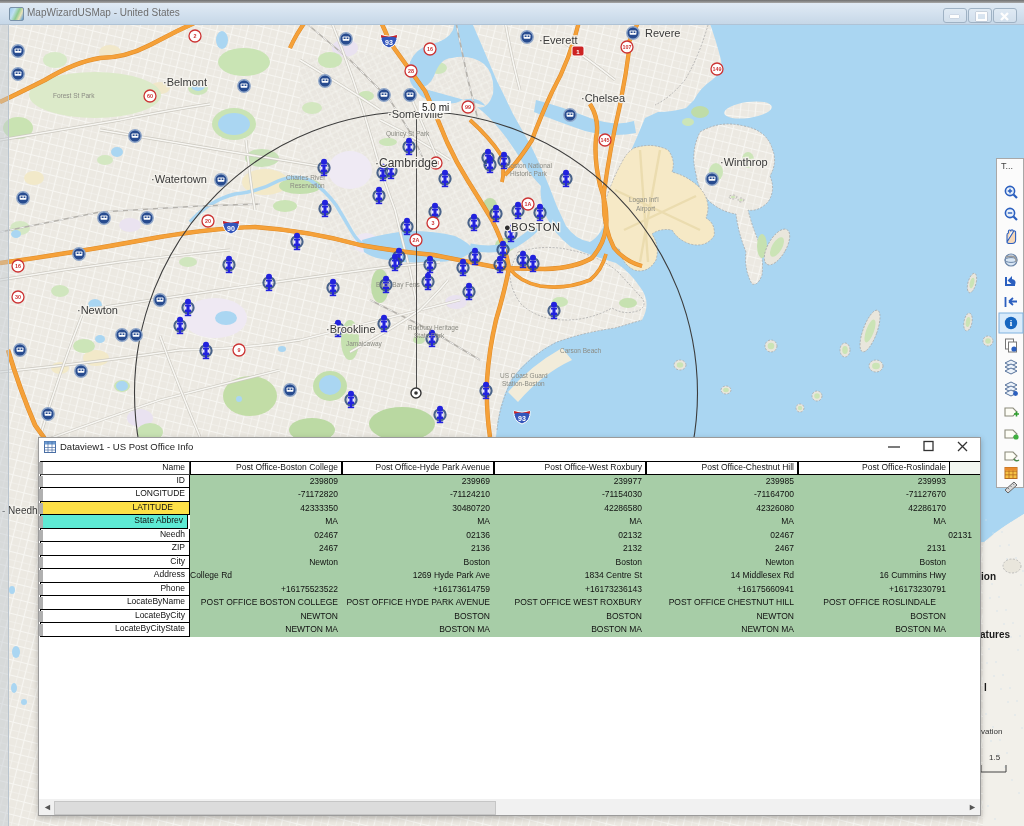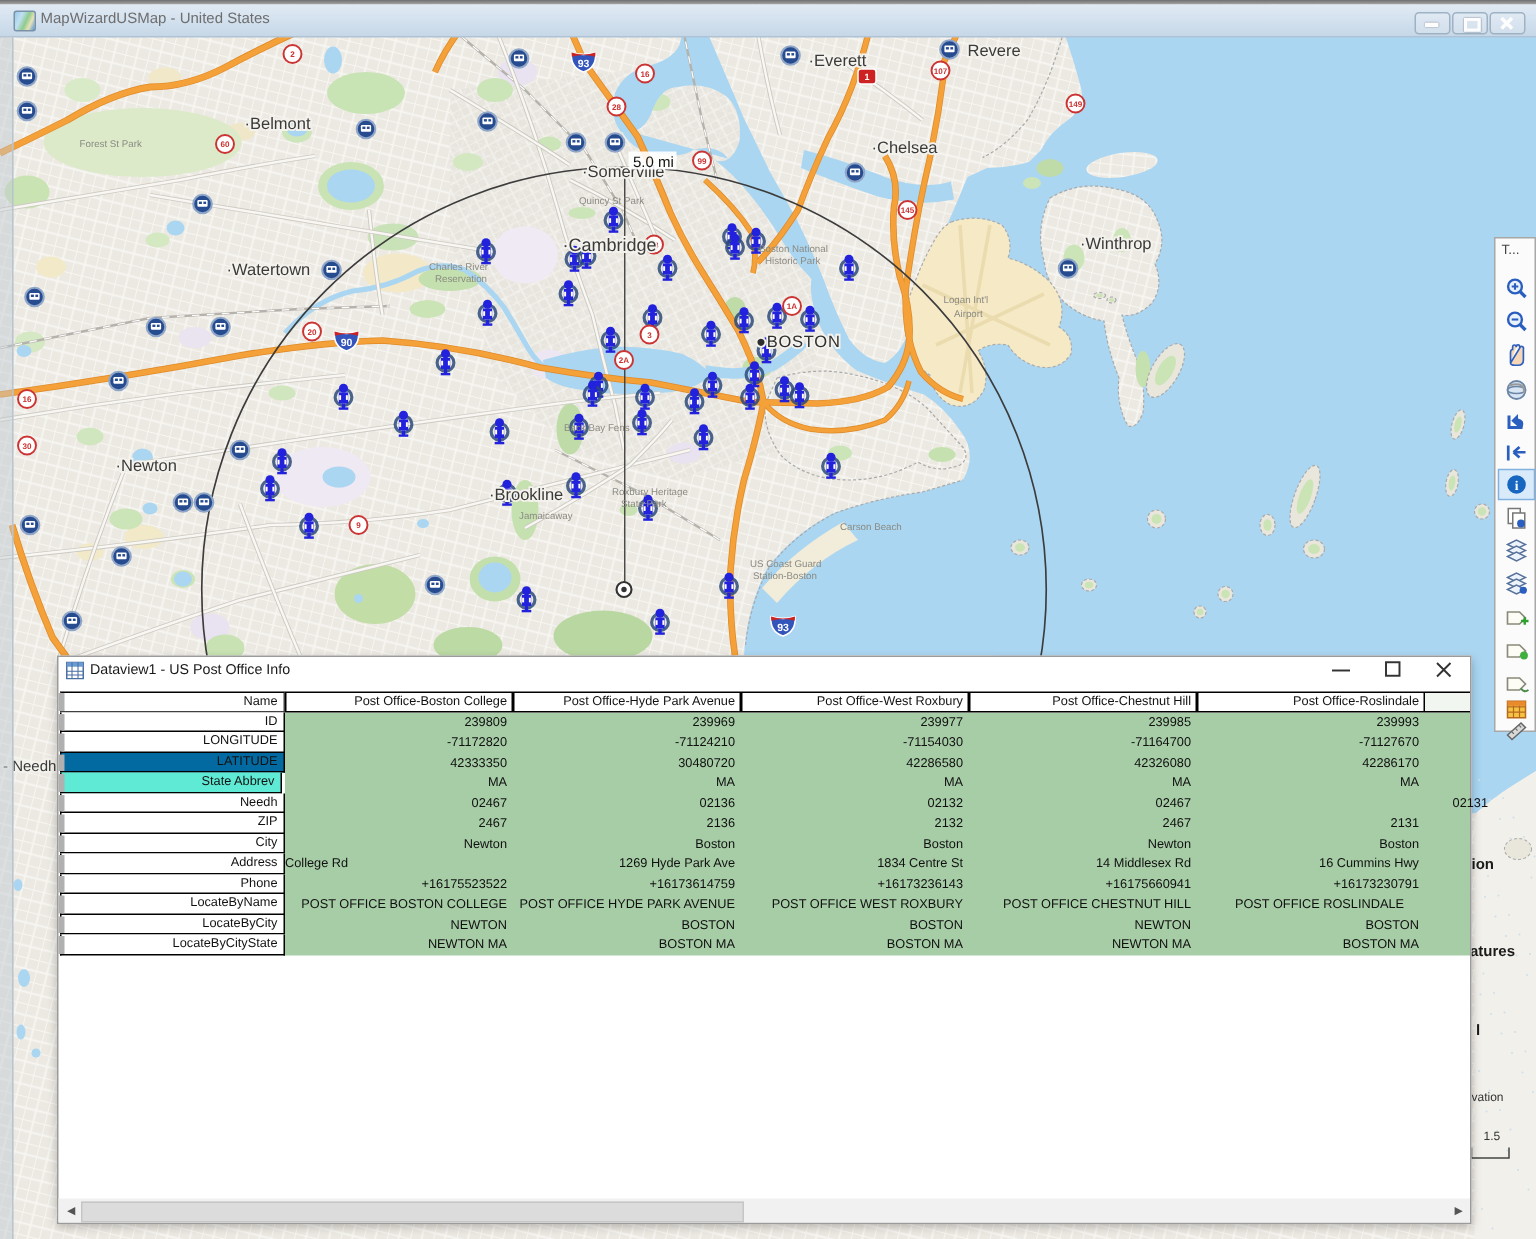--- a/index.html
+++ b/index.html
@@ -596,21 +596,21 @@
 <div style="position:absolute;left:190px;top:474.5px;width:790px;height:162.0px;background:#A7CDA7"></div>
     <div style="position:absolute;left:190px;top:461px;width:152px;height:13.5px;background:#fff;border:1px solid #000;box-sizing:border-box;font-size:8.5px;line-height:11.5px;text-align:right;padding-right:3px;color:#111;overflow:hidden">Post Office-Boston College</div>
     <div style="position:absolute;left:342px;top:461px;width:152px;height:13.5px;background:#fff;border:1px solid #000;box-sizing:border-box;font-size:8.5px;line-height:11.5px;text-align:right;padding-right:3px;color:#111;overflow:hidden">Post Office-Hyde Park Avenue</div>
     <div style="position:absolute;left:494px;top:461px;width:152px;height:13.5px;background:#fff;border:1px solid #000;box-sizing:border-box;font-size:8.5px;line-height:11.5px;text-align:right;padding-right:3px;color:#111;overflow:hidden">Post Office-West Roxbury</div>
     <div style="position:absolute;left:646px;top:461px;width:152px;height:13.5px;background:#fff;border:1px solid #000;box-sizing:border-box;font-size:8.5px;line-height:11.5px;text-align:right;padding-right:3px;color:#111;overflow:hidden">Post Office-Chestnut Hill</div>
     <div style="position:absolute;left:798px;top:461px;width:152px;height:13.5px;background:#fff;border:1px solid #000;box-sizing:border-box;font-size:8.5px;line-height:11.5px;text-align:right;padding-right:3px;color:#111;overflow:hidden">Post Office-Roslindale</div>
     <div style="position:absolute;left:950px;top:461px;width:30px;height:13.5px;background:#F2F6F1;border-top:1px solid #000;border-bottom:1px solid #000;box-sizing:border-box"></div>
     <div style="position:absolute;left:40px;top:461.0px;width:150px;height:13.5px;background:#fff;border:1px solid #404040;border-top:1px solid #000;box-sizing:border-box;font-size:8.5px;line-height:11.5px;text-align:right;padding-right:4px;color:#111">Name</div>
     <div style="position:absolute;left:40px;top:474.5px;width:150px;height:13.5px;background:#fff;border:1px solid #000;border-top:0;box-sizing:border-box;font-size:8.5px;line-height:11.5px;text-align:right;padding-right:4px;color:#111">ID</div>
     <div style="position:absolute;left:40px;top:488.0px;width:150px;height:13.5px;background:#fff;border:1px solid #000;border-top:0;box-sizing:border-box;font-size:8.5px;line-height:11.5px;text-align:right;padding-right:4px;color:#111">LONGITUDE</div>
-    <div style="position:absolute;left:40px;top:501.5px;width:150px;height:13.5px;background:#0369a1;border:1px solid #000;border-top:0;box-sizing:border-box;font-size:8.5px;line-height:11.5px;text-align:right;padding-right:4px;color:#111">LATITUDE</div>
+    <div style="position:absolute;left:40px;top:501.5px;width:150px;height:13.5px;background:#fde047;border:1px solid #000;border-top:0;box-sizing:border-box;font-size:8.5px;line-height:11.5px;text-align:right;padding-right:16px;color:#111">LATITUDE</div>
     <div style="position:absolute;left:40px;top:515.0px;width:148px;height:13.5px;background:#5eead4;border:1px solid #000;border-top:0;box-sizing:border-box;font-size:8.5px;line-height:11.5px;text-align:right;padding-right:4px;color:#111">State Abbrev</div>
     <div style="position:absolute;left:40px;top:528.5px;width:150px;height:13.5px;background:#fff;border:1px solid #000;border-top:0;box-sizing:border-box;font-size:8.5px;line-height:11.5px;text-align:right;padding-right:4px;color:#111">Needh</div>
     <div style="position:absolute;left:40px;top:542.0px;width:150px;height:13.5px;background:#fff;border:1px solid #000;border-top:0;box-sizing:border-box;font-size:8.5px;line-height:11.5px;text-align:right;padding-right:4px;color:#111">ZIP</div>
     <div style="position:absolute;left:40px;top:555.5px;width:150px;height:13.5px;background:#fff;border:1px solid #000;border-top:0;box-sizing:border-box;font-size:8.5px;line-height:11.5px;text-align:right;padding-right:4px;color:#111">City</div>
     <div style="position:absolute;left:40px;top:569.0px;width:150px;height:13.5px;background:#fff;border:1px solid #000;border-top:0;box-sizing:border-box;font-size:8.5px;line-height:11.5px;text-align:right;padding-right:4px;color:#111">Address</div>
     <div style="position:absolute;left:40px;top:582.5px;width:150px;height:13.5px;background:#fff;border:1px solid #000;border-top:0;box-sizing:border-box;font-size:8.5px;line-height:11.5px;text-align:right;padding-right:4px;color:#111">Phone</div>
     <div style="position:absolute;left:40px;top:596.0px;width:150px;height:13.5px;background:#fff;border:1px solid #000;border-top:0;box-sizing:border-box;font-size:8.5px;line-height:11.5px;text-align:right;padding-right:4px;color:#111">LocateByName</div>
     <div style="position:absolute;left:40px;top:609.5px;width:150px;height:13.5px;background:#fff;border:1px solid #000;border-top:0;box-sizing:border-box;font-size:8.5px;line-height:11.5px;text-align:right;padding-right:4px;color:#111">LocateByCity</div>
     <div style="position:absolute;left:40px;top:623.0px;width:150px;height:13.5px;background:#fff;border:1px solid #000;border-top:0;box-sizing:border-box;font-size:8.5px;line-height:11.5px;text-align:right;padding-right:4px;color:#111">LocateByCityState</div>
     <div style="position:absolute;left:39px;top:462.0px;width:4px;height:11.5px;background:#B0B0B0"></div>
@@ -643,21 +643,21 @@
     <div style="position:absolute;left:798px;top:501.5px;width:148px;height:13.5px;font-size:8.5px;line-height:13.5px;text-align:right;color:#101010;white-space:nowrap">42286170</div>
     <div style="position:absolute;left:190px;top:515.0px;width:148px;height:13.5px;font-size:8.5px;line-height:13.5px;text-align:right;color:#101010;white-space:nowrap">MA</div>
     <div style="position:absolute;left:342px;top:515.0px;width:148px;height:13.5px;font-size:8.5px;line-height:13.5px;text-align:right;color:#101010;white-space:nowrap">MA</div>
     <div style="position:absolute;left:494px;top:515.0px;width:148px;height:13.5px;font-size:8.5px;line-height:13.5px;text-align:right;color:#101010;white-space:nowrap">MA</div>
     <div style="position:absolute;left:646px;top:515.0px;width:148px;height:13.5px;font-size:8.5px;line-height:13.5px;text-align:right;color:#101010;white-space:nowrap">MA</div>
     <div style="position:absolute;left:798px;top:515.0px;width:148px;height:13.5px;font-size:8.5px;line-height:13.5px;text-align:right;color:#101010;white-space:nowrap">MA</div>
     <div style="position:absolute;left:190px;top:528.5px;width:148px;height:13.5px;font-size:8.5px;line-height:13.5px;text-align:right;color:#101010;white-space:nowrap">02467</div>
     <div style="position:absolute;left:342px;top:528.5px;width:148px;height:13.5px;font-size:8.5px;line-height:13.5px;text-align:right;color:#101010;white-space:nowrap">02136</div>
     <div style="position:absolute;left:494px;top:528.5px;width:148px;height:13.5px;font-size:8.5px;line-height:13.5px;text-align:right;color:#101010;white-space:nowrap">02132</div>
     <div style="position:absolute;left:646px;top:528.5px;width:148px;height:13.5px;font-size:8.5px;line-height:13.5px;text-align:right;color:#101010;white-space:nowrap">02467</div>
-    <div style="position:absolute;left:844px;top:528.5px;width:148px;height:13.5px;font-size:8.5px;line-height:13.5px;text-align:right;color:#101010;white-space:nowrap">02131</div>
+    <div style="position:absolute;left:824px;top:528.5px;width:148px;height:13.5px;font-size:8.5px;line-height:13.5px;text-align:right;color:#101010;white-space:nowrap">02131</div>
     <div style="position:absolute;left:190px;top:542.0px;width:148px;height:13.5px;font-size:8.5px;line-height:13.5px;text-align:right;color:#101010;white-space:nowrap">2467</div>
     <div style="position:absolute;left:342px;top:542.0px;width:148px;height:13.5px;font-size:8.5px;line-height:13.5px;text-align:right;color:#101010;white-space:nowrap">2136</div>
     <div style="position:absolute;left:494px;top:542.0px;width:148px;height:13.5px;font-size:8.5px;line-height:13.5px;text-align:right;color:#101010;white-space:nowrap">2132</div>
     <div style="position:absolute;left:646px;top:542.0px;width:148px;height:13.5px;font-size:8.5px;line-height:13.5px;text-align:right;color:#101010;white-space:nowrap">2467</div>
     <div style="position:absolute;left:798px;top:542.0px;width:148px;height:13.5px;font-size:8.5px;line-height:13.5px;text-align:right;color:#101010;white-space:nowrap">2131</div>
     <div style="position:absolute;left:190px;top:555.5px;width:148px;height:13.5px;font-size:8.5px;line-height:13.5px;text-align:right;color:#101010;white-space:nowrap">Newton</div>
     <div style="position:absolute;left:342px;top:555.5px;width:148px;height:13.5px;font-size:8.5px;line-height:13.5px;text-align:right;color:#101010;white-space:nowrap">Boston</div>
     <div style="position:absolute;left:494px;top:555.5px;width:148px;height:13.5px;font-size:8.5px;line-height:13.5px;text-align:right;color:#101010;white-space:nowrap">Boston</div>
     <div style="position:absolute;left:646px;top:555.5px;width:148px;height:13.5px;font-size:8.5px;line-height:13.5px;text-align:right;color:#101010;white-space:nowrap">Newton</div>
     <div style="position:absolute;left:798px;top:555.5px;width:148px;height:13.5px;font-size:8.5px;line-height:13.5px;text-align:right;color:#101010;white-space:nowrap">Boston</div>

